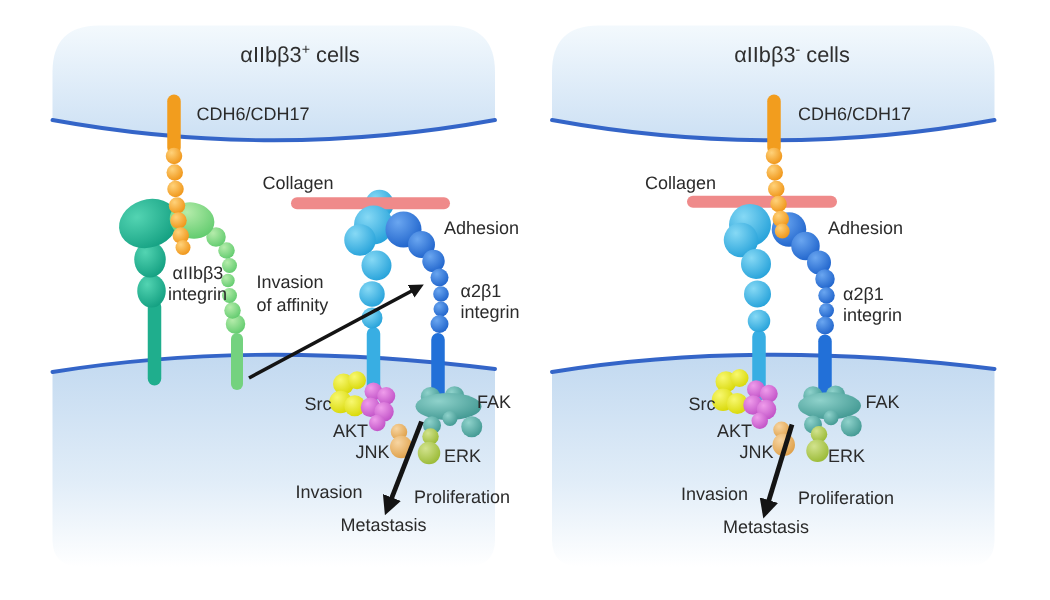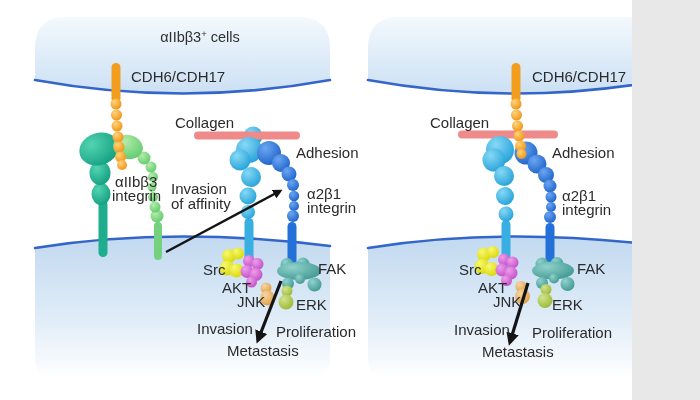--- a/index.html
+++ b/index.html
@@ -4,23 +4,23 @@
 <style>
   :root{
     --membrane-line:#3465c8; --cdh-orange:#f29d1e; --allb-teal:#1fae8d;
     --allb-green:#74d27f; --a2b1-cyan:#38aee3; --a2b1-blue:#2270d8;
     --collagen-pink:#ef8a8a; --src-yellow:#e0e012; --akt-magenta:#c757cb;
     --jnk-tan:#e2a851; --fak-teal:#46a09a; --erk-olive:#a3c13f;
     --arrow-black:#141414; --text:#2b2b2b; --background:#ffffff;
   }
   html,body{margin:0;padding:0;}
   body{background:#e8e8e8;font-family:"Liberation Sans",sans-serif;}
-  .canvas{position:relative;width:632px;height:400px;background:var(--background);overflow:hidden;}
+  .canvas{position:relative;width:700px;height:400px;background:var(--background);overflow:hidden;}
   .layer{position:absolute;left:0;top:0;}
-  .lbl{position:absolute;font-size:15px;line-height:13px;color:var(--text);white-space:nowrap;z-index:5;}
+  .lbl{position:absolute;font-size:12px;line-height:13px;color:var(--text);white-space:nowrap;z-index:5;}
   .lbl.two{line-height:14px;}
   .title{position:absolute;font-size:14.5px;color:#2f2f2f;text-align:center;width:150px;z-index:5;}
   .sup{font-size:9.5px;vertical-align:5px;}
 </style>
 </head>
 <body>
 
 <div class="canvas">
 
 <svg class="layer" width="700" height="400" viewBox="0 0 700 400">
@@ -259,20 +259,21 @@
 </div>
 <div class="lbl" style="left:203px;top:263px;">Src</div>
 <div class="lbl" style="left:222px;top:281px;">AKT</div>
 <div class="lbl" style="left:237px;top:295px;">JNK</div>
 <div class="lbl" style="left:318px;top:262px;">FAK</div>
 <div class="lbl" style="left:296px;top:298px;">ERK</div>
 <div class="lbl" style="left:197px;top:322px;">Invasion</div>
 <div class="lbl" style="left:276px;top:325px;">Proliferation</div>
 <div class="lbl" style="left:227px;top:344px;">Metastasis</div>
 
+<div class="title" style="left:453px;top:28px;"><span>αIIbβ3</span><span class="sup">-</span><span> cells</span></div>
 <div class="lbl" style="left:532px;top:70px;">CDH6/CDH17</div>
 <div class="lbl" style="left:430px;top:116px;">Collagen</div>
 <div class="lbl" style="left:552px;top:146px;">Adhesion</div>
 <div class="lbl two" style="left:562px;top:189px;">
   <div>α2β1</div>
   <div>integrin</div>
 </div>
 <div class="lbl" style="left:459px;top:263px;">Src</div>
 <div class="lbl" style="left:478px;top:281px;">AKT</div>
 <div class="lbl" style="left:493px;top:295px;">JNK</div>

